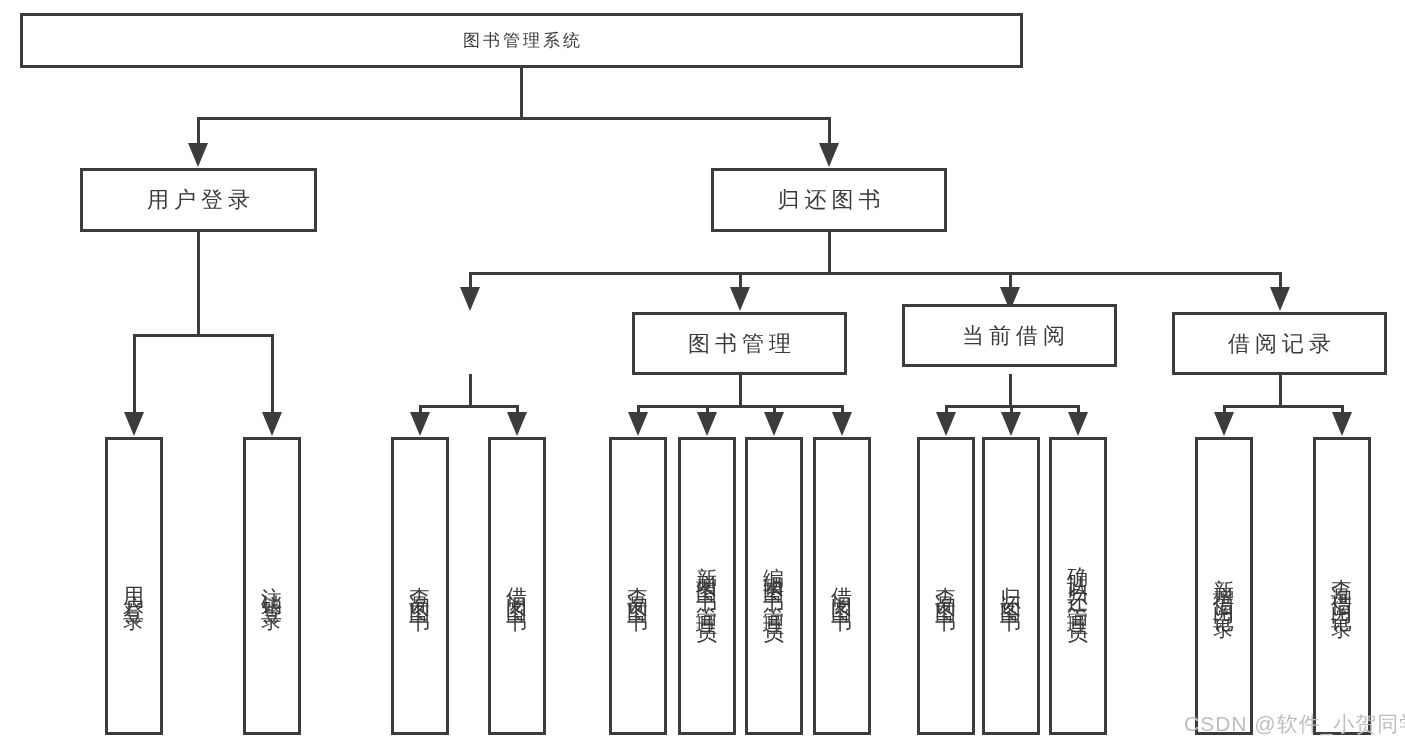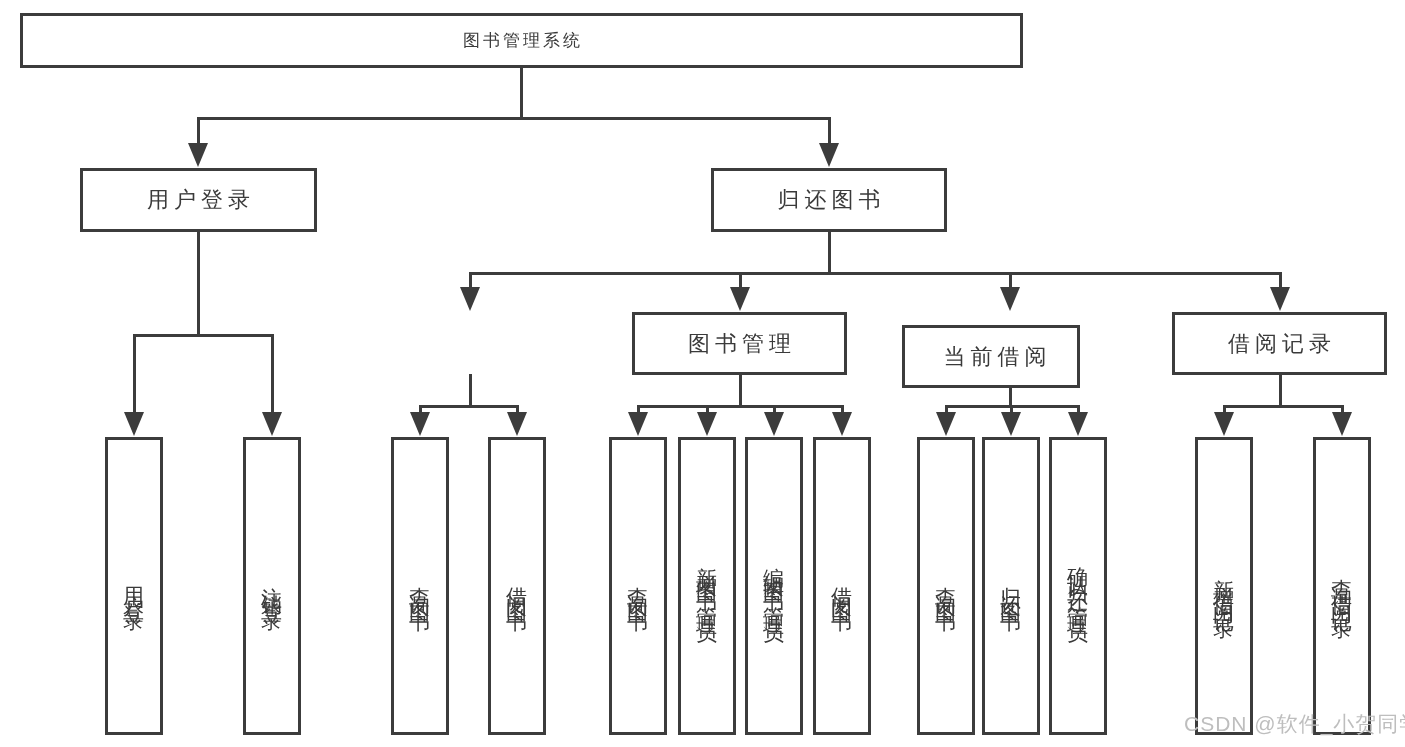--- a/index.html
+++ b/index.html
@@ -77,21 +77,21 @@
   <div class="hbox" style="left:80px;top:168px;width:237px;height:64px;">
     <span>用户登录</span>
   </div>
   <div class="hbox" style="left:711px;top:168px;width:236px;height:64px;">
     <span>归还图书</span>
   </div>
 
   <div class="hbox" style="left:632px;top:312px;width:215px;height:63px;">
     <span>图书管理</span>
   </div>
-  <div class="hbox" style="left:902px;top:325px;width:178px;height:63px;padding-left:8px;">
+  <div class="hbox" style="left:902px;top:304px;width:215px;height:63px;padding-left:8px;">
     <span>当前借阅</span>
   </div>
   <div class="hbox" style="left:1172px;top:312px;width:215px;height:63px;">
     <span>借阅记录</span>
   </div>
 
   <div class="vbox" style="left:105px;">
     <span class="vtext">用户登录</span>
   </div>
   <div class="vbox" style="left:243px;">

